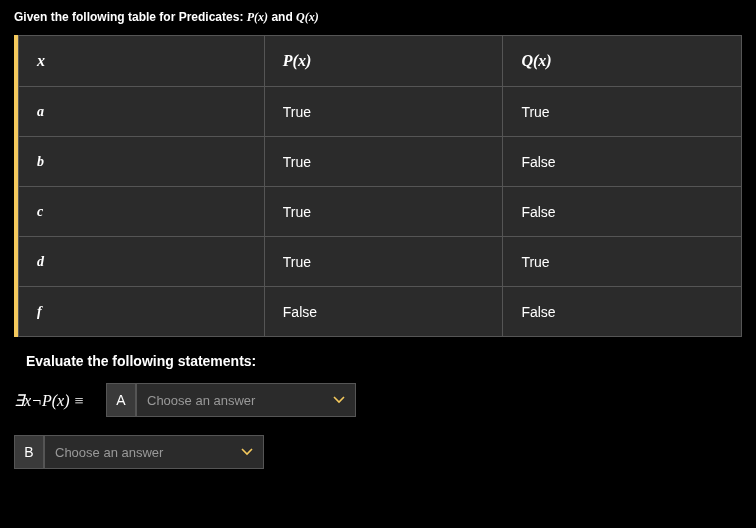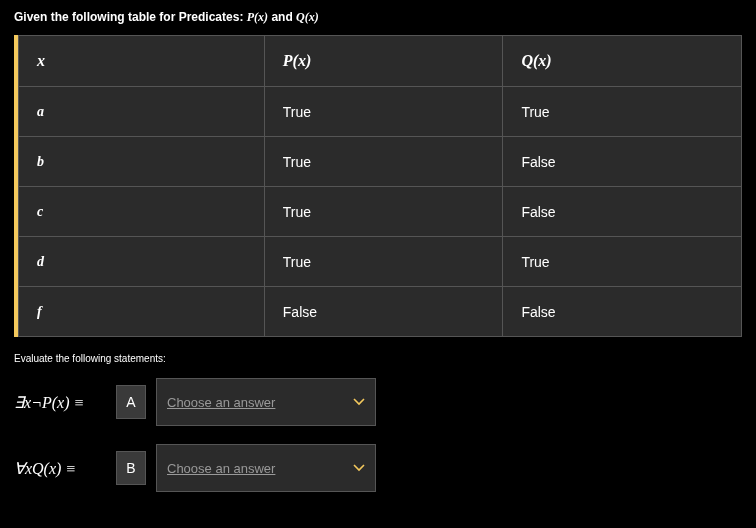--- a/index.html
+++ b/index.html
@@ -36,58 +36,56 @@
   }
   th {
     font-size: 16px;
   }
   th .math-it { font-weight: bold; }
   td:first-child .math-it { font-weight: bold; }
   .col-x { width: 34%; }
   .col-p { width: 33%; }
   .col-q { width: 33%; }
   .sub-head {
-    font-weight: normal;
-    font-size: 10px;
-    margin: 16px 0 14px 0;
+    font-weight: bold;
+    font-size: 14px;
+    margin: 16px 0 14px 12px;
   }
   .stmt-row {
     display: flex;
     align-items: center;
-    gap: 10px;
     margin-bottom: 18px;
   }
   .stmt-expr {
     font-family: 'Times New Roman', serif;
     font-size: 16px;
     min-width: 92px;
   }
   .letter-box {
     background: #3a3a3a;
     border: 1px solid #555;
     width: 30px;
     height: 34px;
     display: flex;
     align-items: center;
     justify-content: center;
     font-size: 14px;
   }
   .select-box {
     position: relative;
     width: 220px;
-    height: 48px;
+    height: 34px;
     border: 1px solid #555;
     background: #2b2b2b;
     display: flex;
     align-items: center;
     padding: 0 28px 0 10px;
     color: #999;
     font-size: 13px;
     cursor: pointer;
-    text-decoration: underline;
   }
   .chev {
     position: absolute;
     right: 10px;
     top: 50%;
     transform: translateY(-50%);
     width: 12px;
     height: 12px;
   }
   .chev svg { display:block; }
@@ -149,21 +147,20 @@
     <span>Choose an answer</span>
     <span class="chev">
       <svg viewBox="0 0 12 12">
           <path d="M1 3 L6 8 L11 3" fill="none" stroke="#f4c95d" stroke-width="1.6"></path>
         </svg>
     </span>
   </div>
 </div>
 
 <div class="stmt-row">
-  <span class="stmt-expr math-it">∀xQ(x) ≡</span>
   <div class="letter-box">
     <span>B</span>
   </div>
   <div class="select-box">
     <span>Choose an answer</span>
     <span class="chev">
       <svg viewBox="0 0 12 12">
           <path d="M1 3 L6 8 L11 3" fill="none" stroke="#f4c95d" stroke-width="1.6"></path>
         </svg>
     </span>

